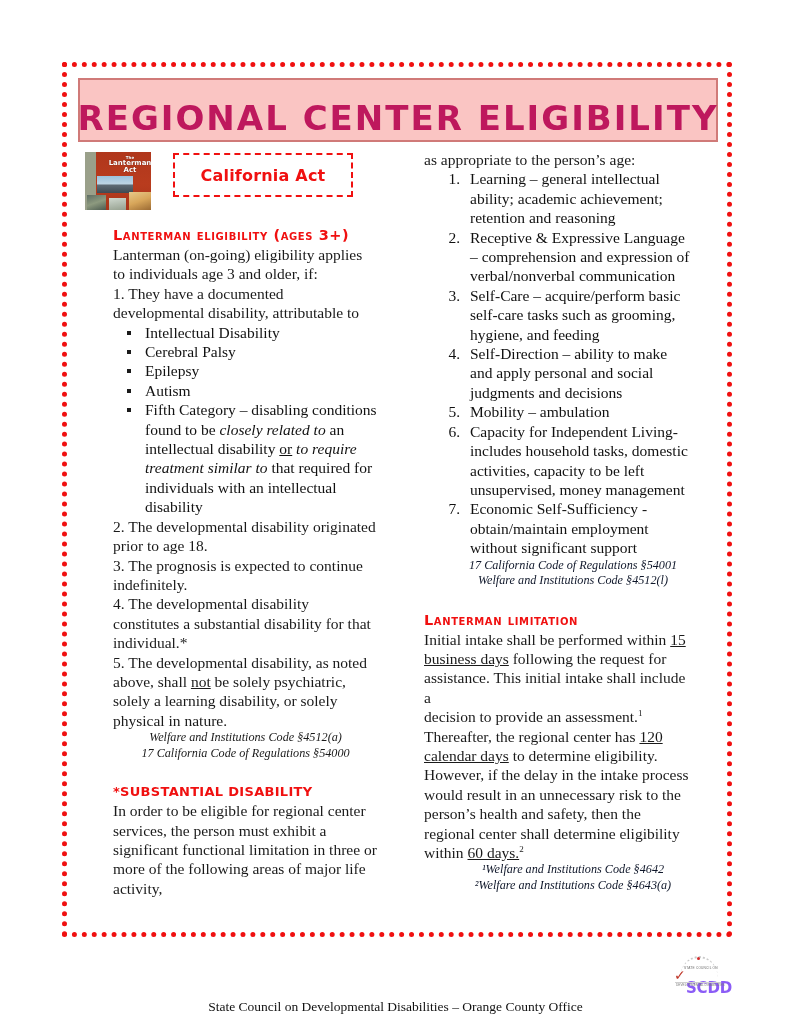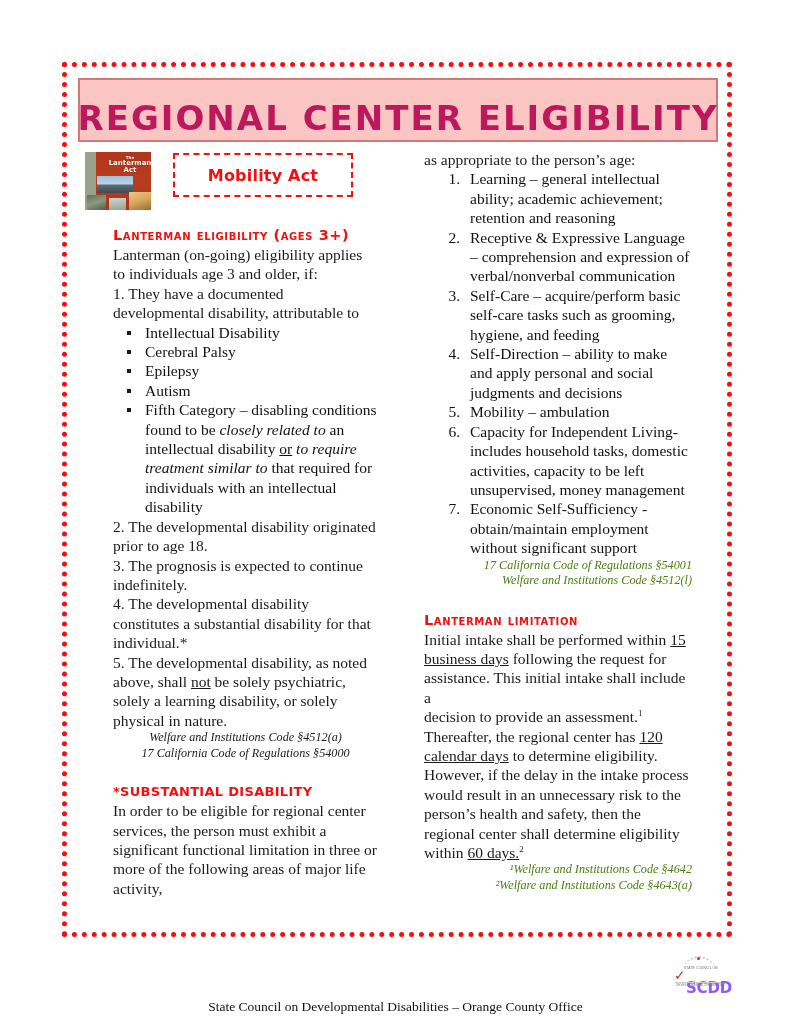--- a/index.html
+++ b/index.html
@@ -230,22 +230,22 @@
     font-size: 12.2px;
     line-height: 15.5px;
     text-align: center;
     color: #1a1a1a;
     font-family: "Liberation Serif", serif;
   }
   .cite-right {
     font-style: italic;
     font-size: 12.2px;
     line-height: 15.5px;
-    text-align: right;
-    color: #4d7c0f;
+    text-align: center;
+    color: #0f172a;
     padding-left: 30px;
   }
 
   .u { text-decoration: underline; }
   .i { font-style: italic; }
   sup { font-size: 9px; vertical-align: super; line-height: 0; }
   .gap-lg { height: 22px; }
 
   
   .footer {
@@ -348,21 +348,21 @@
       <span>Lanterman</span><br>
       <span>Act</span>
     </div>
     <div class="ph1"></div>
     <div class="ph2"></div>
     <div class="ph4"></div>
     <div class="ph3"></div>
   </div>
 
   <div class="act-callout">
-    <span class="act-text">Mobility Act</span>
+    <span class="act-text">California Act</span>
   </div>
 
   <div class="col col-left">
 
     <div class="sec-head">Lanterman eligibility (ages 3+)</div>
 
     <p class="body-p">Lanterman (on-going) eligibility applies to individuals age 3 and older, if:</p>
     <p class="body-p">1. They have a documented developmental disability, attributable to</p>
 
     <ul class="sq-list">

